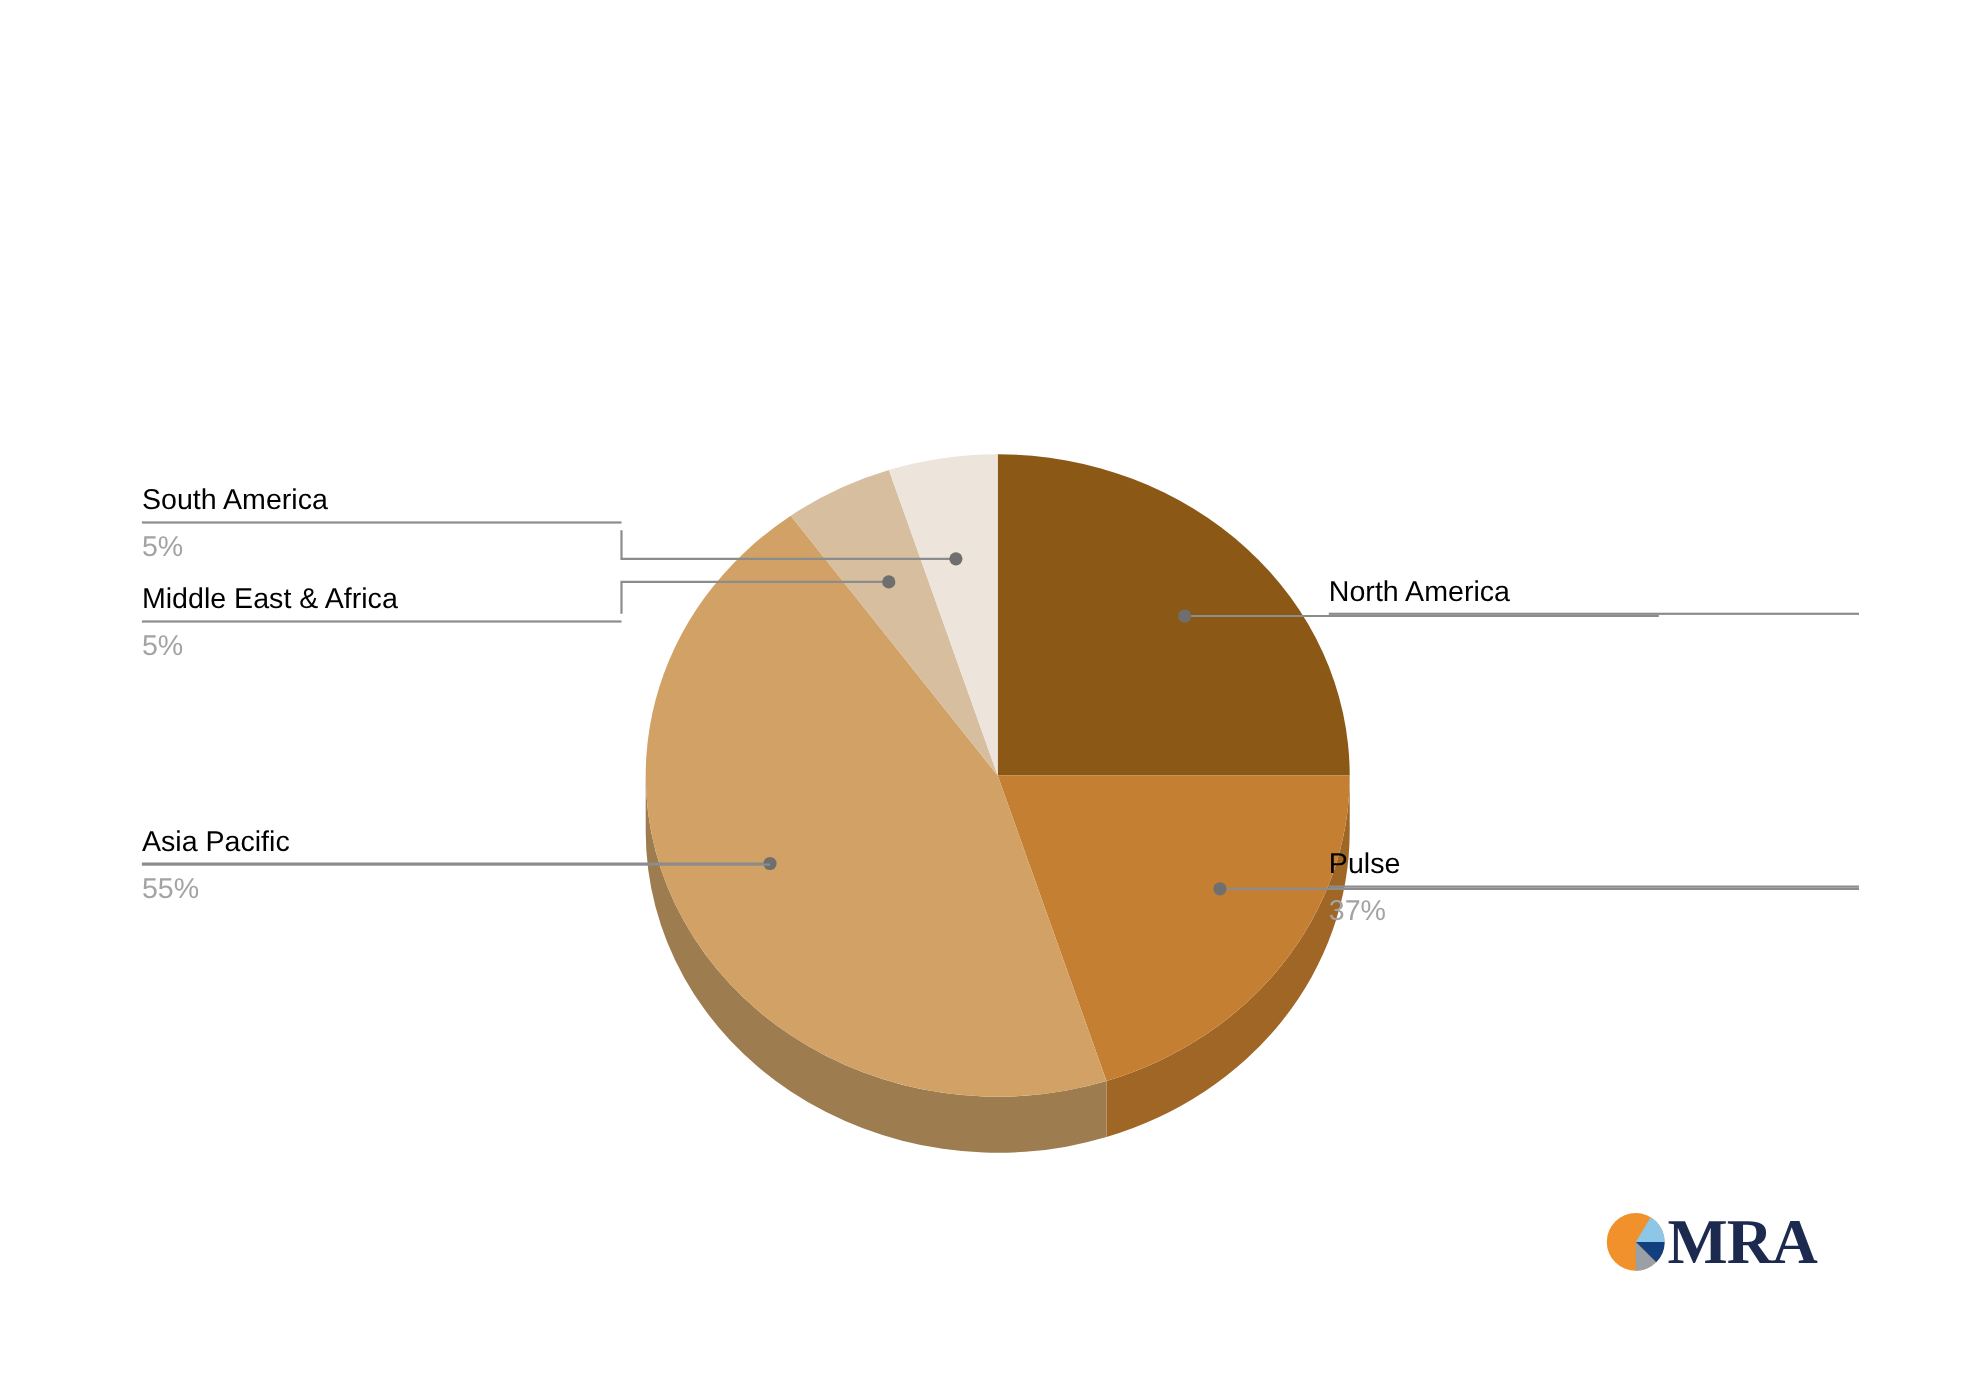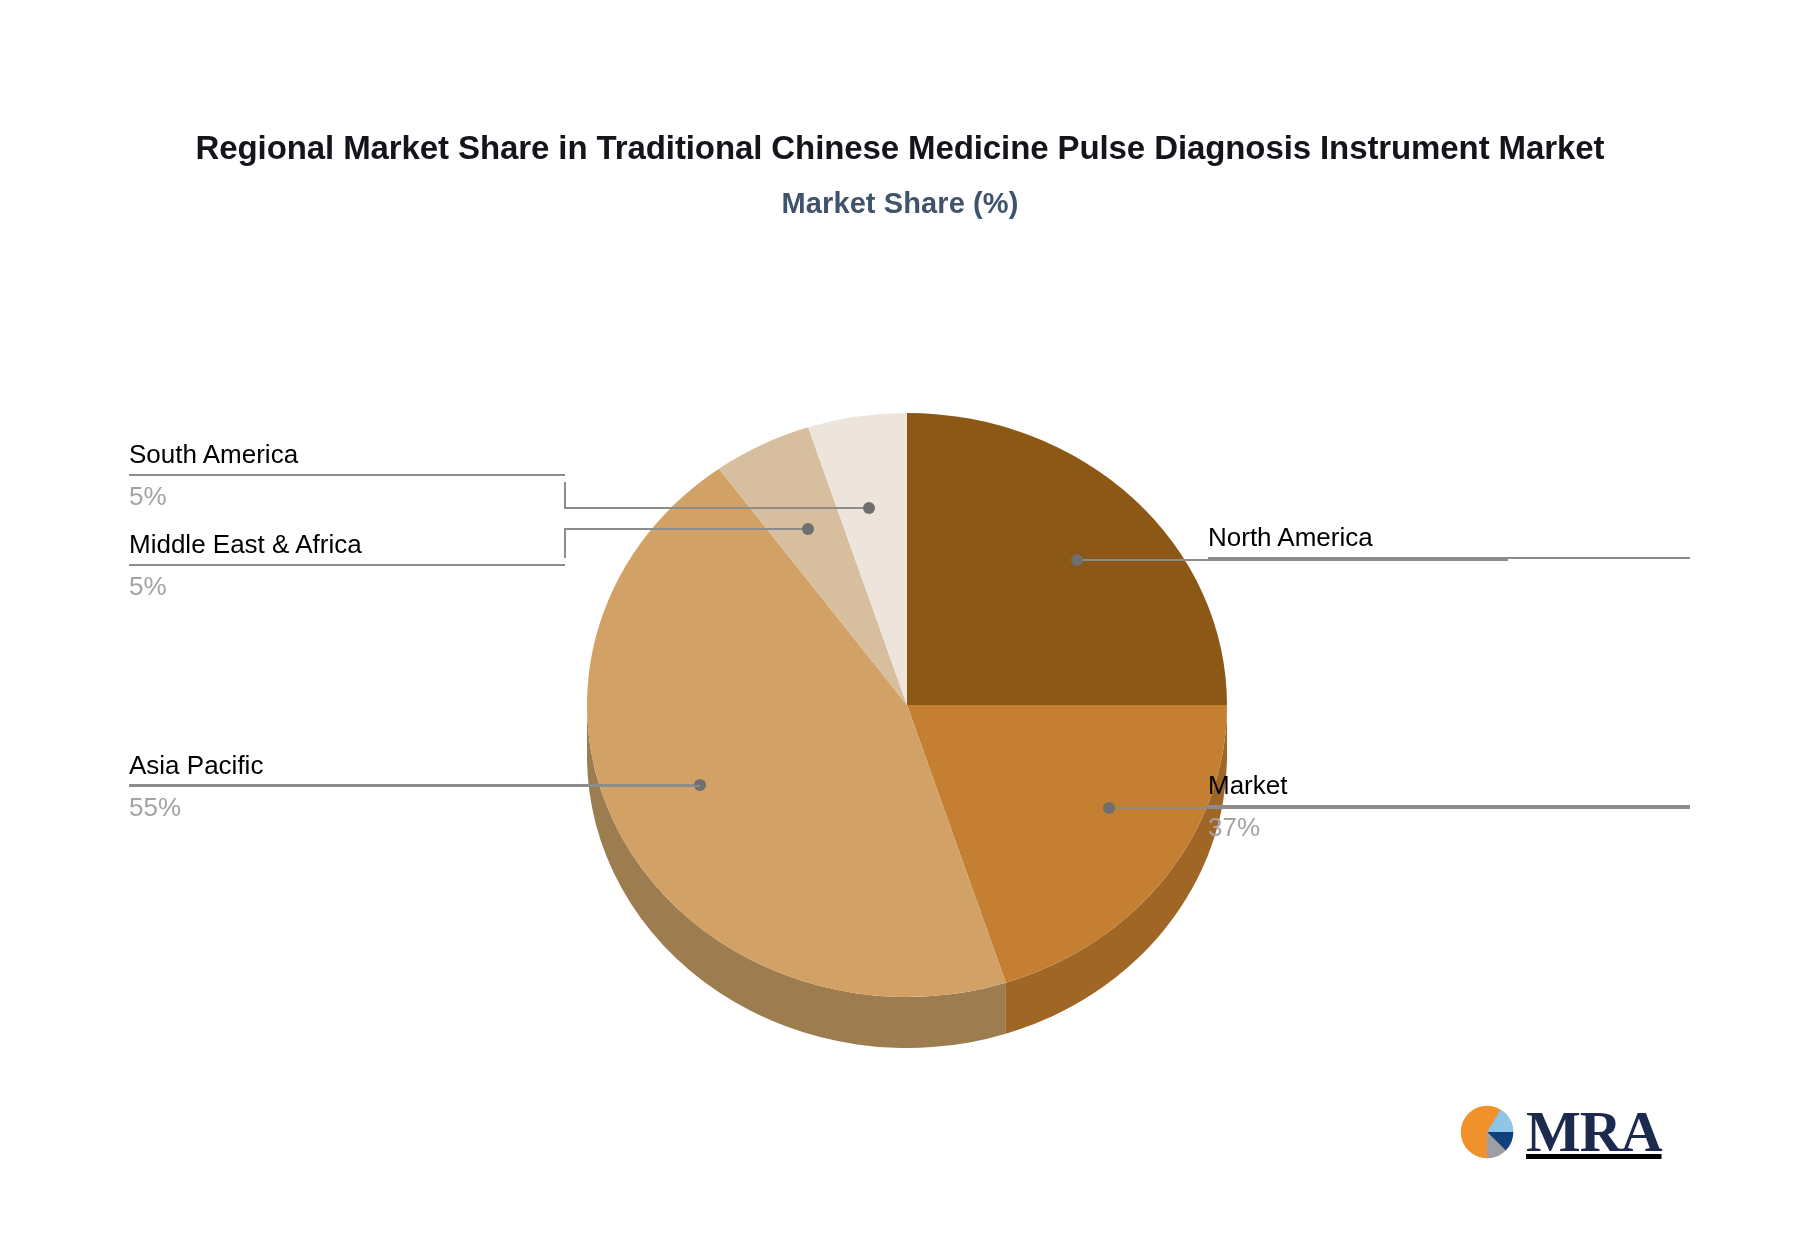--- a/index.html
+++ b/index.html
@@ -80,43 +80,37 @@
   .callout.right .cl-value { text-align: left; }
 
   
   #logo {
     position: absolute;
     left: 1458px;
     top: 1100px;
     width: 200px;
     height: 64px;
     display: flex;
-    align-items: center;
-    gap: 10px;
-    text-decoration: underline;
+    gap: 0;
   }
   #logo-mark { width: 58px; height: 58px; flex: none; }
   #logo-text {
     font-family: "Liberation Serif", serif;
     font-size: 58px;
     font-weight: bold;
     color: #1c2a50;
     letter-spacing: -1px;
     line-height: 1;
   }
 </style>
 </head>
 <body>
 
 <div id="canvas">
 
-  <div id="title-block">
-    <div id="chart-title">Regional Market Share in Traditional Chinese Medicine Pulse Diagnosis Instrument Market</div>
-    <div id="chart-subtitle">Market Share (%)</div>
-  </div>
 
   <svg id="pie-svg" viewBox="0 0 1800 1252">
 
     <g>
         <path fill="#A06626" d="M 1227,705 A 320,292 0 0 1 1005.8854381999831,982.7085027581847
                          L 1005.8854381999831,1033.7085027581847 A 320,292 0 0 0 1227,756 Z"></path>
         <path fill="#9D7C4F" d="M 1005.8854381999831,982.7085027581847 A 320,292 0 0 1 587,705
                          L 587,756 A 320,292 0 0 0 1005.8854381999831,1033.7085027581847 Z"></path>
       </g>
 
@@ -164,21 +158,21 @@
     <div class="cl-rule"></div>
     <div class="cl-value">55%</div>
   </div>
 
   <div class="callout right" style="left:1208px; top:523px; width:482px;">
     <div class="cl-name">North America</div>
     <div class="cl-rule"></div>
   </div>
 
   <div class="callout right" style="left:1208px; top:771px; width:482px;">
-    <div class="cl-name">Market</div>
+    <div class="cl-name">Pulse</div>
     <div class="cl-rule"></div>
     <div class="cl-value">37%</div>
   </div>
 
   <div id="logo">
     <svg id="logo-mark" viewBox="0 0 64 64">
       <circle cx="32" cy="32" r="29" fill="#F0912B"></circle>
       <path d="M 32,32 L 61,32 A 29,29 0 0 1 52.5,52.5 Z" fill="#12407E"></path>
       <path d="M 32,32 L 52.5,52.5 A 29,29 0 0 1 32,61 Z" fill="#9AA0A6"></path>
       <path d="M 32,32 L 61,32 A 29,29 0 0 0 47,7.2 Z" fill="#8EC6E8"></path>

